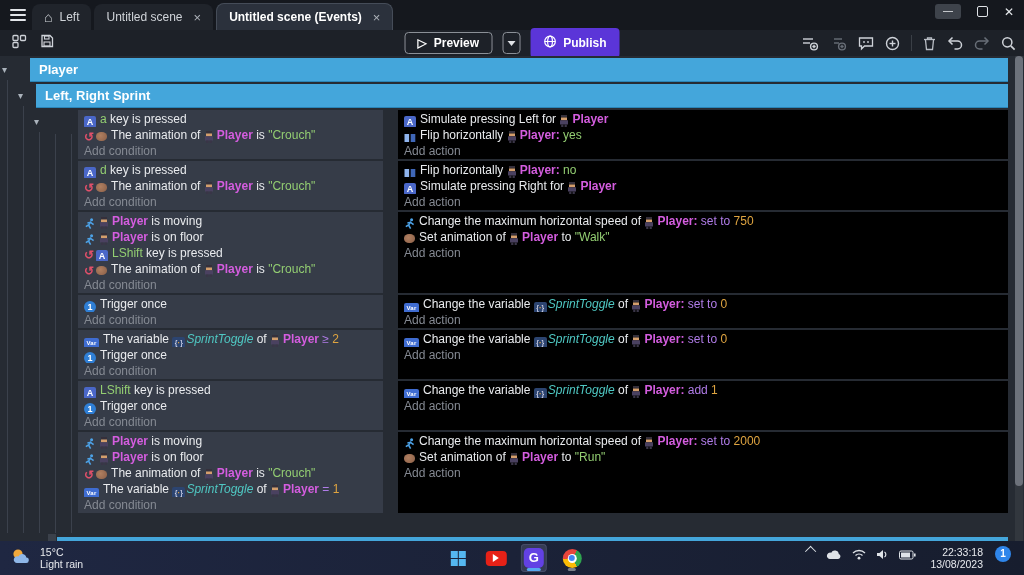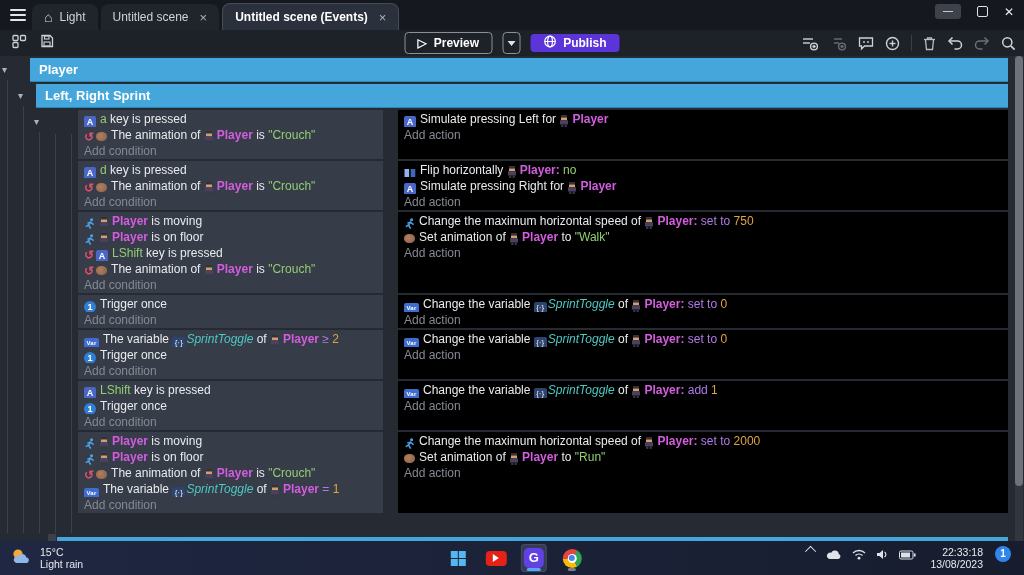--- a/index.html
+++ b/index.html
@@ -30,21 +30,21 @@
   .tb-left{display:flex;gap:13px;margin-left:12px;align-items:center;}
   .tb-center{position:absolute;left:50%;top:50%;transform:translate(-50%,-50%);
              display:flex;align-items:center;gap:10px;}
   .btn-preview{display:flex;align-items:center;gap:7px;border:1px solid #8b9097;border-radius:4px;
                height:20px;padding:0 12px;color:#fff;font-size:12px;font-weight:bold;cursor:pointer;}
   .btn-prevdrop{border:1px solid #8b9097;border-radius:4px;height:20px;width:16px;
                 display:flex;align-items:center;justify-content:center;cursor:pointer;}
   .chevdown{width:0;height:0;border-left:4px solid transparent;border-right:4px solid transparent;
             border-top:5px solid #dfe2e6;}
   .btn-publish{display:flex;align-items:center;gap:7px;background:#5b35d8;border-radius:4px;
-               height:18px;padding:0 13px;color:#fff;font-size:12px;font-weight:bold;cursor:pointer;}
+               height:30px;padding:0 13px;color:#fff;font-size:12px;font-weight:bold;cursor:pointer;}
   .tb-right{position:absolute;right:8px;top:50%;transform:translateY(-50%);
             display:flex;gap:11px;align-items:center;}
   .tb-right svg{display:block;}
   .tb-divider{width:1px;height:16px;background:#3a3f46;}
 
   
   .sheet{position:relative;height:485px;background:#262b33;overflow:hidden;}
   .tline{position:absolute;width:1px;background:#3b414c;bottom:8px;}
   .caret{position:absolute;color:#aab2bb;font-size:10px;line-height:10px;}
   .sheet-inner{position:absolute;top:2px;left:0;right:16px;}
@@ -124,21 +124,21 @@
 
   <div class="titlebar">
     <div class="burger">
         <span></span>
         <span></span>
         <span></span>
       </div>
     <div class="tabs">
       <div class="tab">
         <span class="homeglyph">⌂</span>
-        <span>Light</span>
+        <span>Left</span>
       </div>
       <div class="tab">
         <span>Untitled scene</span>
         <span class="close">×</span>
       </div>
       <div class="tab active">
         <span>Untitled scene (Events)</span>
         <span class="close">×</span>
       </div>
     </div>
@@ -282,20 +282,32 @@
             <div class="ev-acts">
               <div class="line"><span class="ic ic-kbd">A</span><span class="c-w">Simulate pressing Left for </span><span class="ic ic-player"><svg width="10" height="13" viewBox="0 0 10 13">
                     <rect x="2" width="6" height="2.5" fill="#35303b"></rect>
                     <rect x="2" y="2.5" width="6" height="2.8" fill="#d49e6c"></rect>
                     <rect x="1" y="5.3" width="8" height="4.2" fill="#4a4160"></rect>
                     <rect x="2.2" y="9.5" width="2.2" height="2.6" fill="#3a3547"></rect>
                     <rect x="5.6" y="9.5" width="2.2" height="2.6" fill="#3a3547"></rect>
                     <rect x="2.2" y="12" width="2.2" height="1" fill="#c04340"></rect>
                     <rect x="5.6" y="12" width="2.2" height="1" fill="#c04340"></rect>
                   </svg></span><span class="c-o">Player</span></div>
+              <div class="line"><span class="ic ic-flip"><svg width="12" height="10" viewBox="0 0 12 10">
+                    <rect x="0.5" y="1" width="4.6" height="8" fill="#8fb4ee"></rect>
+                    <rect x="6.7" y="1" width="4.6" height="8" fill="#3f67b8"></rect>
+                  </svg></span><span class="c-w">Flip horizontally </span><span class="ic ic-player"><svg width="10" height="13" viewBox="0 0 10 13">
+                    <rect x="2" width="6" height="2.5" fill="#35303b"></rect>
+                    <rect x="2" y="2.5" width="6" height="2.8" fill="#d49e6c"></rect>
+                    <rect x="1" y="5.3" width="8" height="4.2" fill="#4a4160"></rect>
+                    <rect x="2.2" y="9.5" width="2.2" height="2.6" fill="#3a3547"></rect>
+                    <rect x="5.6" y="9.5" width="2.2" height="2.6" fill="#3a3547"></rect>
+                    <rect x="2.2" y="12" width="2.2" height="1" fill="#c04340"></rect>
+                    <rect x="5.6" y="12" width="2.2" height="1" fill="#c04340"></rect>
+                  </svg></span><span class="c-o">Player:</span><span class="c-g"> yes</span></div>
               <div class="line add">Add action</div>
             </div>
           </div>
           <div class="ev">
             <div class="ev-conds">
               <div class="line"><span class="ic ic-kbd">A</span><span class="c-g">d</span><span class="c-w"> key is pressed</span></div>
               <div class="line"><span class="ic ic-inv">↺</span><span class="ic ic-anim"></span><span class="c-w">The animation of </span><span class="ic ic-player"><svg width="10" height="13" viewBox="0 0 10 13">
                     <rect x="2" width="6" height="2.5" fill="#35303b"></rect>
                     <rect x="2" y="2.5" width="6" height="2.8" fill="#d49e6c"></rect>
                     <rect x="1" y="5.3" width="8" height="4.2" fill="#4a4160"></rect>

